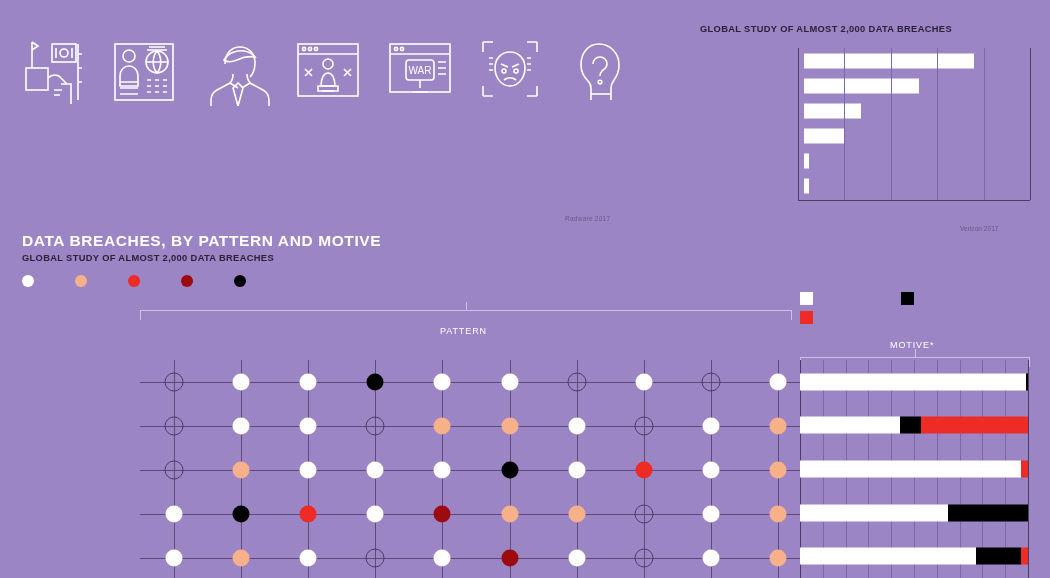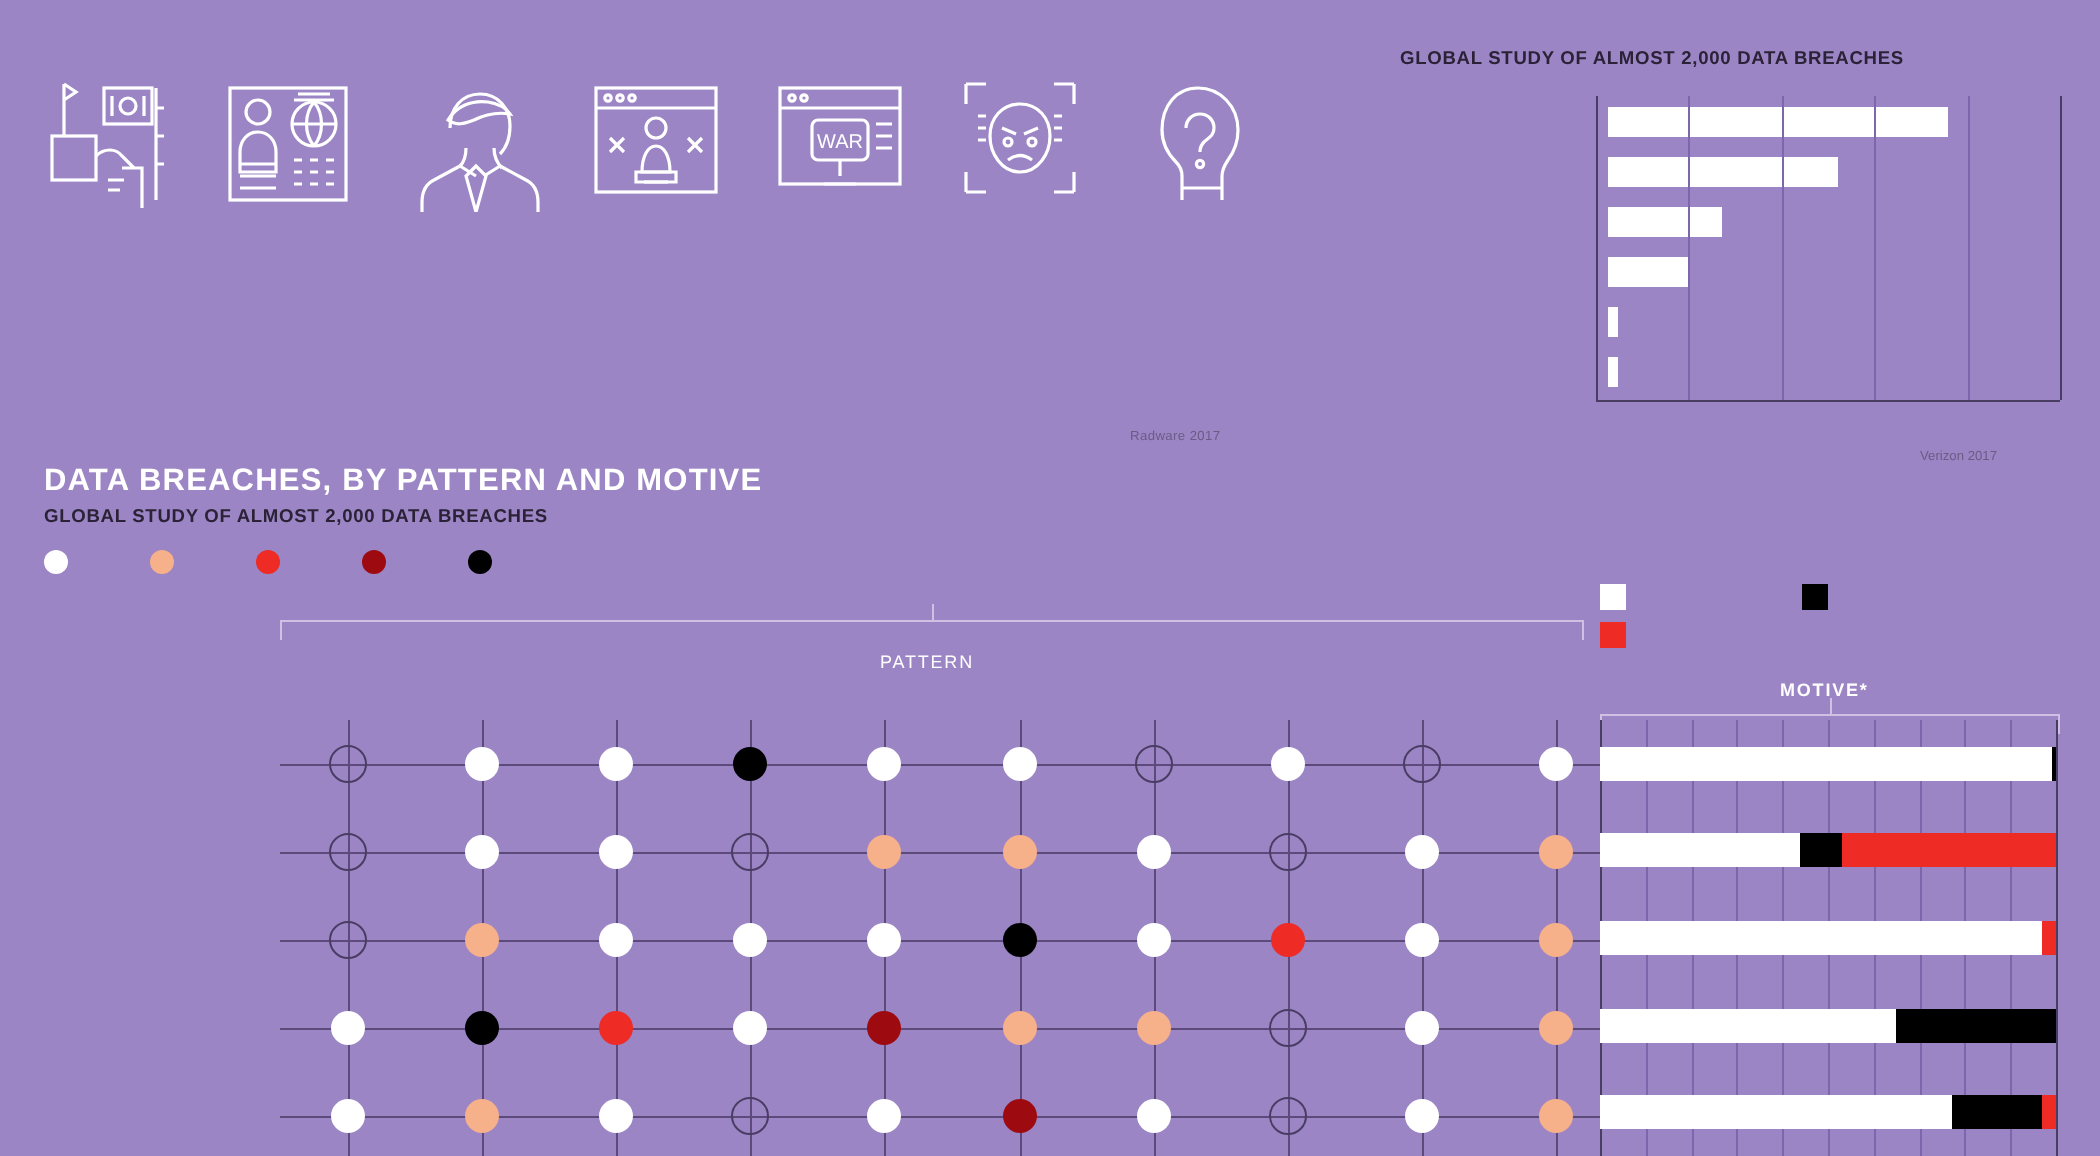--- a/index.html
+++ b/index.html
@@ -90,21 +90,21 @@
   }
   #pattern-bracket{
     position:absolute;left:140px;top:310px;width:650px;height:9px;
     border:1px solid #cfc1e4;border-bottom:none;border-top:1px solid #cfc1e4;
   }
   #pattern-bracket:before{
     content:"";position:absolute;left:50%;top:-9px;width:1px;height:9px;
     background:#cfc1e4;
   }
   #motive-label{
-    position:absolute;left:890px;top:340px;font-size:9px;font-weight:bold;
+    position:absolute;left:890px;top:340px;font-size:9px;font-weight:normal;
     letter-spacing:.9px;color:#ffffff;text-align:center;
   }
   #motive-bracket{
     position:absolute;left:800px;top:357px;width:228px;height:9px;
     border:1px solid #cfc1e4;border-bottom:none;
   }
   #motive-bracket:before{
     content:"";position:absolute;left:50%;top:-9px;width:1px;height:9px;
     background:#cfc1e4;
   }

